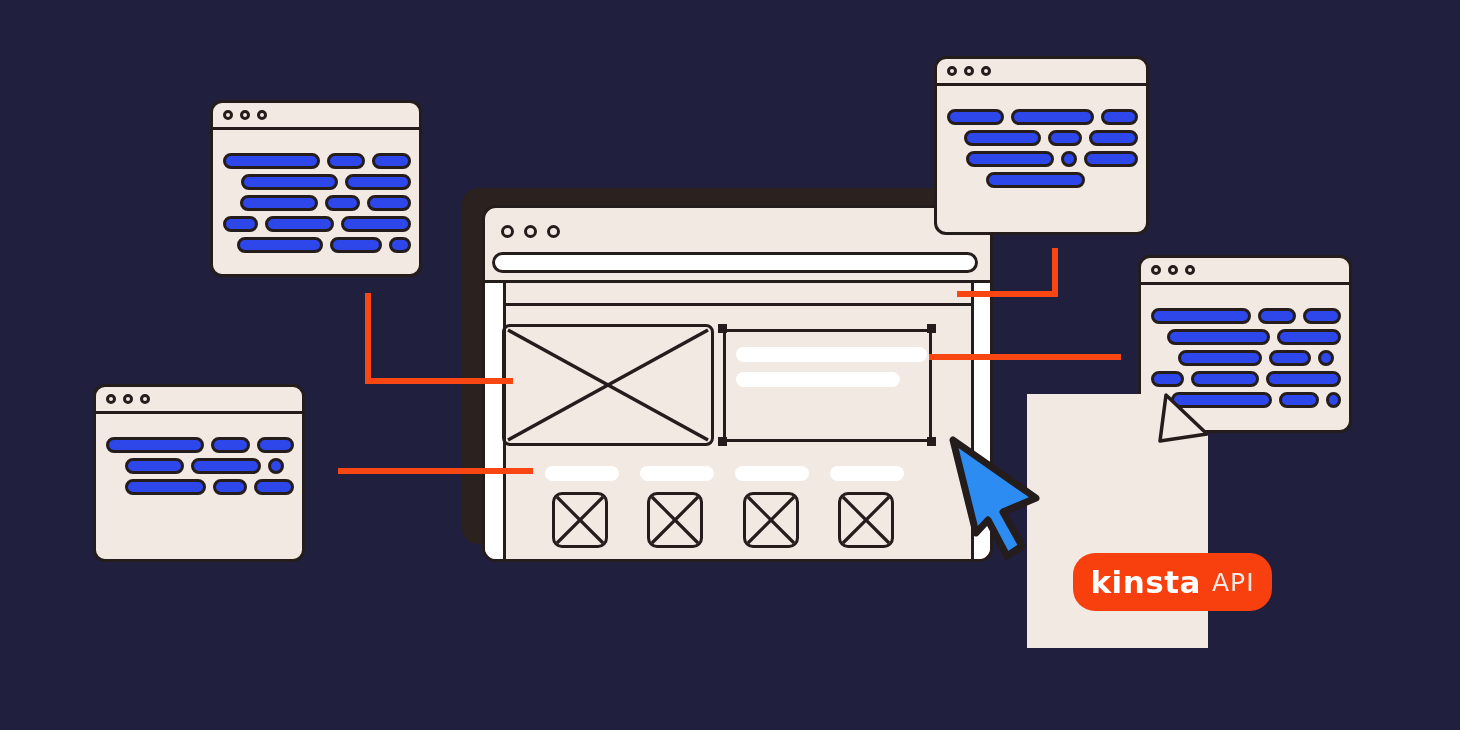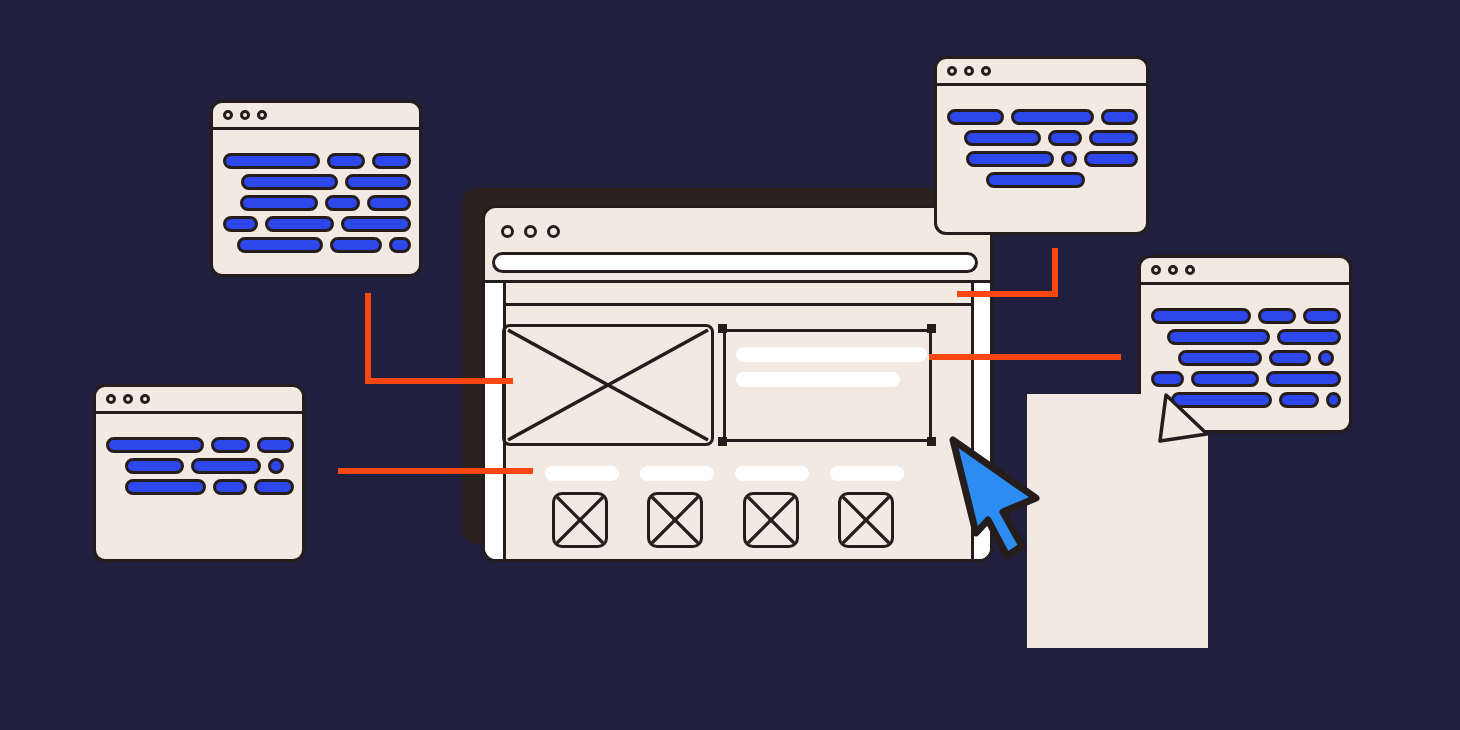--- a/index.html
+++ b/index.html
@@ -308,18 +308,22 @@
           <span class="code-dot"></span>
         </div>
       </div>
   </div>
 
   <svg class="paper-svg" width="200" height="266" viewBox="0 0 200 266">
     <polygon points="7,6 147,6 188,47 188,260 7,260" fill="#F2E9E3"></polygon>
     <polygon points="146,7 187,46 140,53" fill="#F2E9E3" stroke="#251C1C" stroke-width="3.5" stroke-linejoin="round"></polygon>
   </svg>
 
+  <div class="kinsta-badge">
+    <span class="brand">kinsta</span>
+    <span class="suffix">API</span>
+  </div>
 
   <svg class="cursor-svg" width="110" height="135" viewBox="0 0 110 135">
     <polygon points="13,8 36,101 48,88 67,124 82,114 63,80 96,66" fill="#2D8CF2" stroke="#251C1C" stroke-width="7" stroke-linejoin="round"></polygon>
   </svg>
 
 </div>
 
 </body></html>

